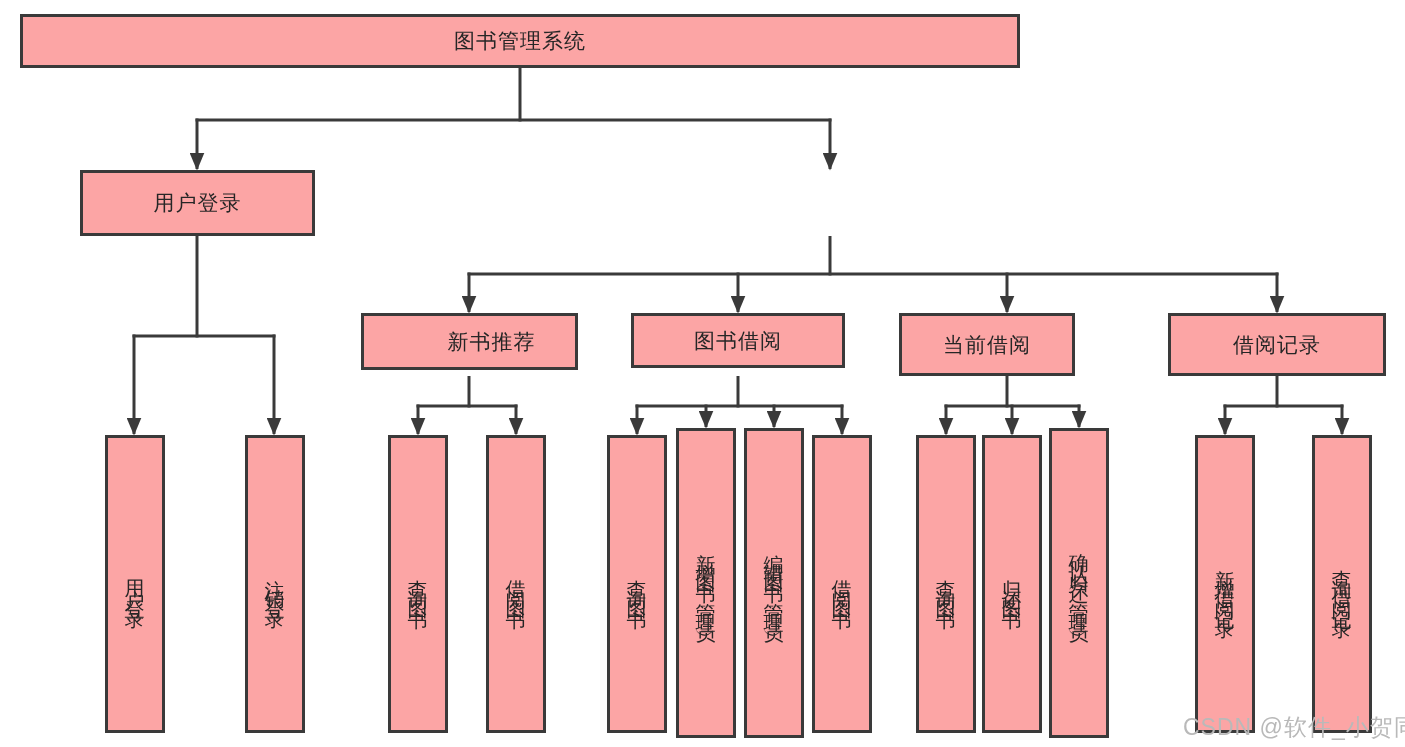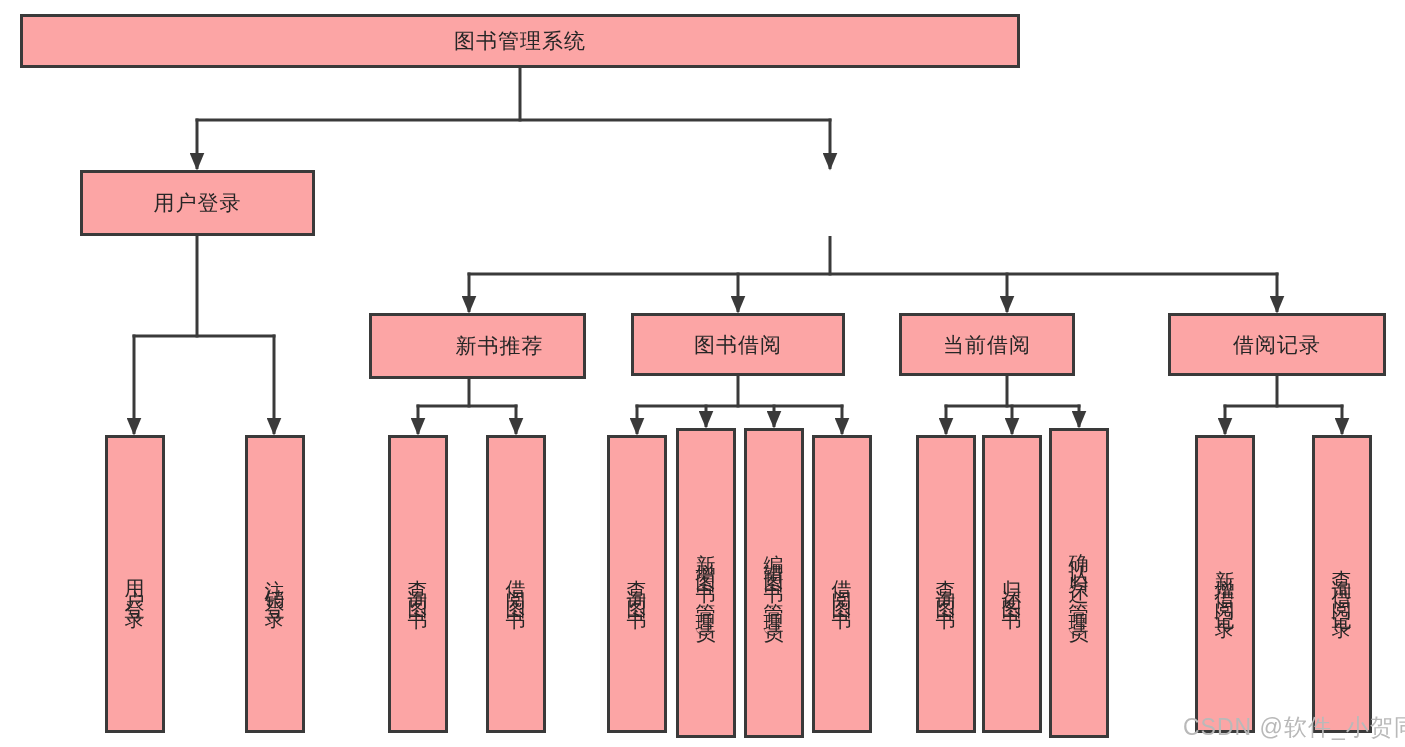--- a/index.html
+++ b/index.html
@@ -30,22 +30,22 @@
     text-orientation: mixed;
     font-size: 20px;
     letter-spacing: 10px;
     line-height: 1;
     color: #262626;
   }
   
   #root           { left: 20px;   top: 14px;  width: 1000px; height: 54px; }
   #user-login     { left: 80px;   top: 170px; width: 235px;  height: 66px; }
   #book-mgmt      { left: 712px;  top: 170px; width: 236px;  height: 66px; }
-  #new-book-rec   { left: 369px;  top: 313px; width: 217px;  height: 66px; padding-left: 44px; }
-  #book-borrow    { left: 631px;  top: 313px; width: 214px;  height: 63px; }
+  #new-book-rec   { left: 361px;  top: 313px; width: 217px;  height: 57px; padding-left: 44px; }
+  #book-borrow    { left: 631px;  top: 313px; width: 214px;  height: 55px; }
   #current-borrow { left: 899px;  top: 313px; width: 176px;  height: 63px; }
   #borrow-records { left: 1168px; top: 313px; width: 218px;  height: 63px; }
   .leaf           { top: 435px;   width: 60px; height: 298px; }
   .leaf.tall      { top: 428px;   height: 310px; }
   #leaf-user-login   { left: 105px; }
   #leaf-logout       { left: 245px; }
   #leaf-query-1      { left: 388px; }
   #leaf-borrow-1     { left: 486px; }
   #leaf-query-2      { left: 607px; }
   #leaf-add-book     { left: 676px; }

